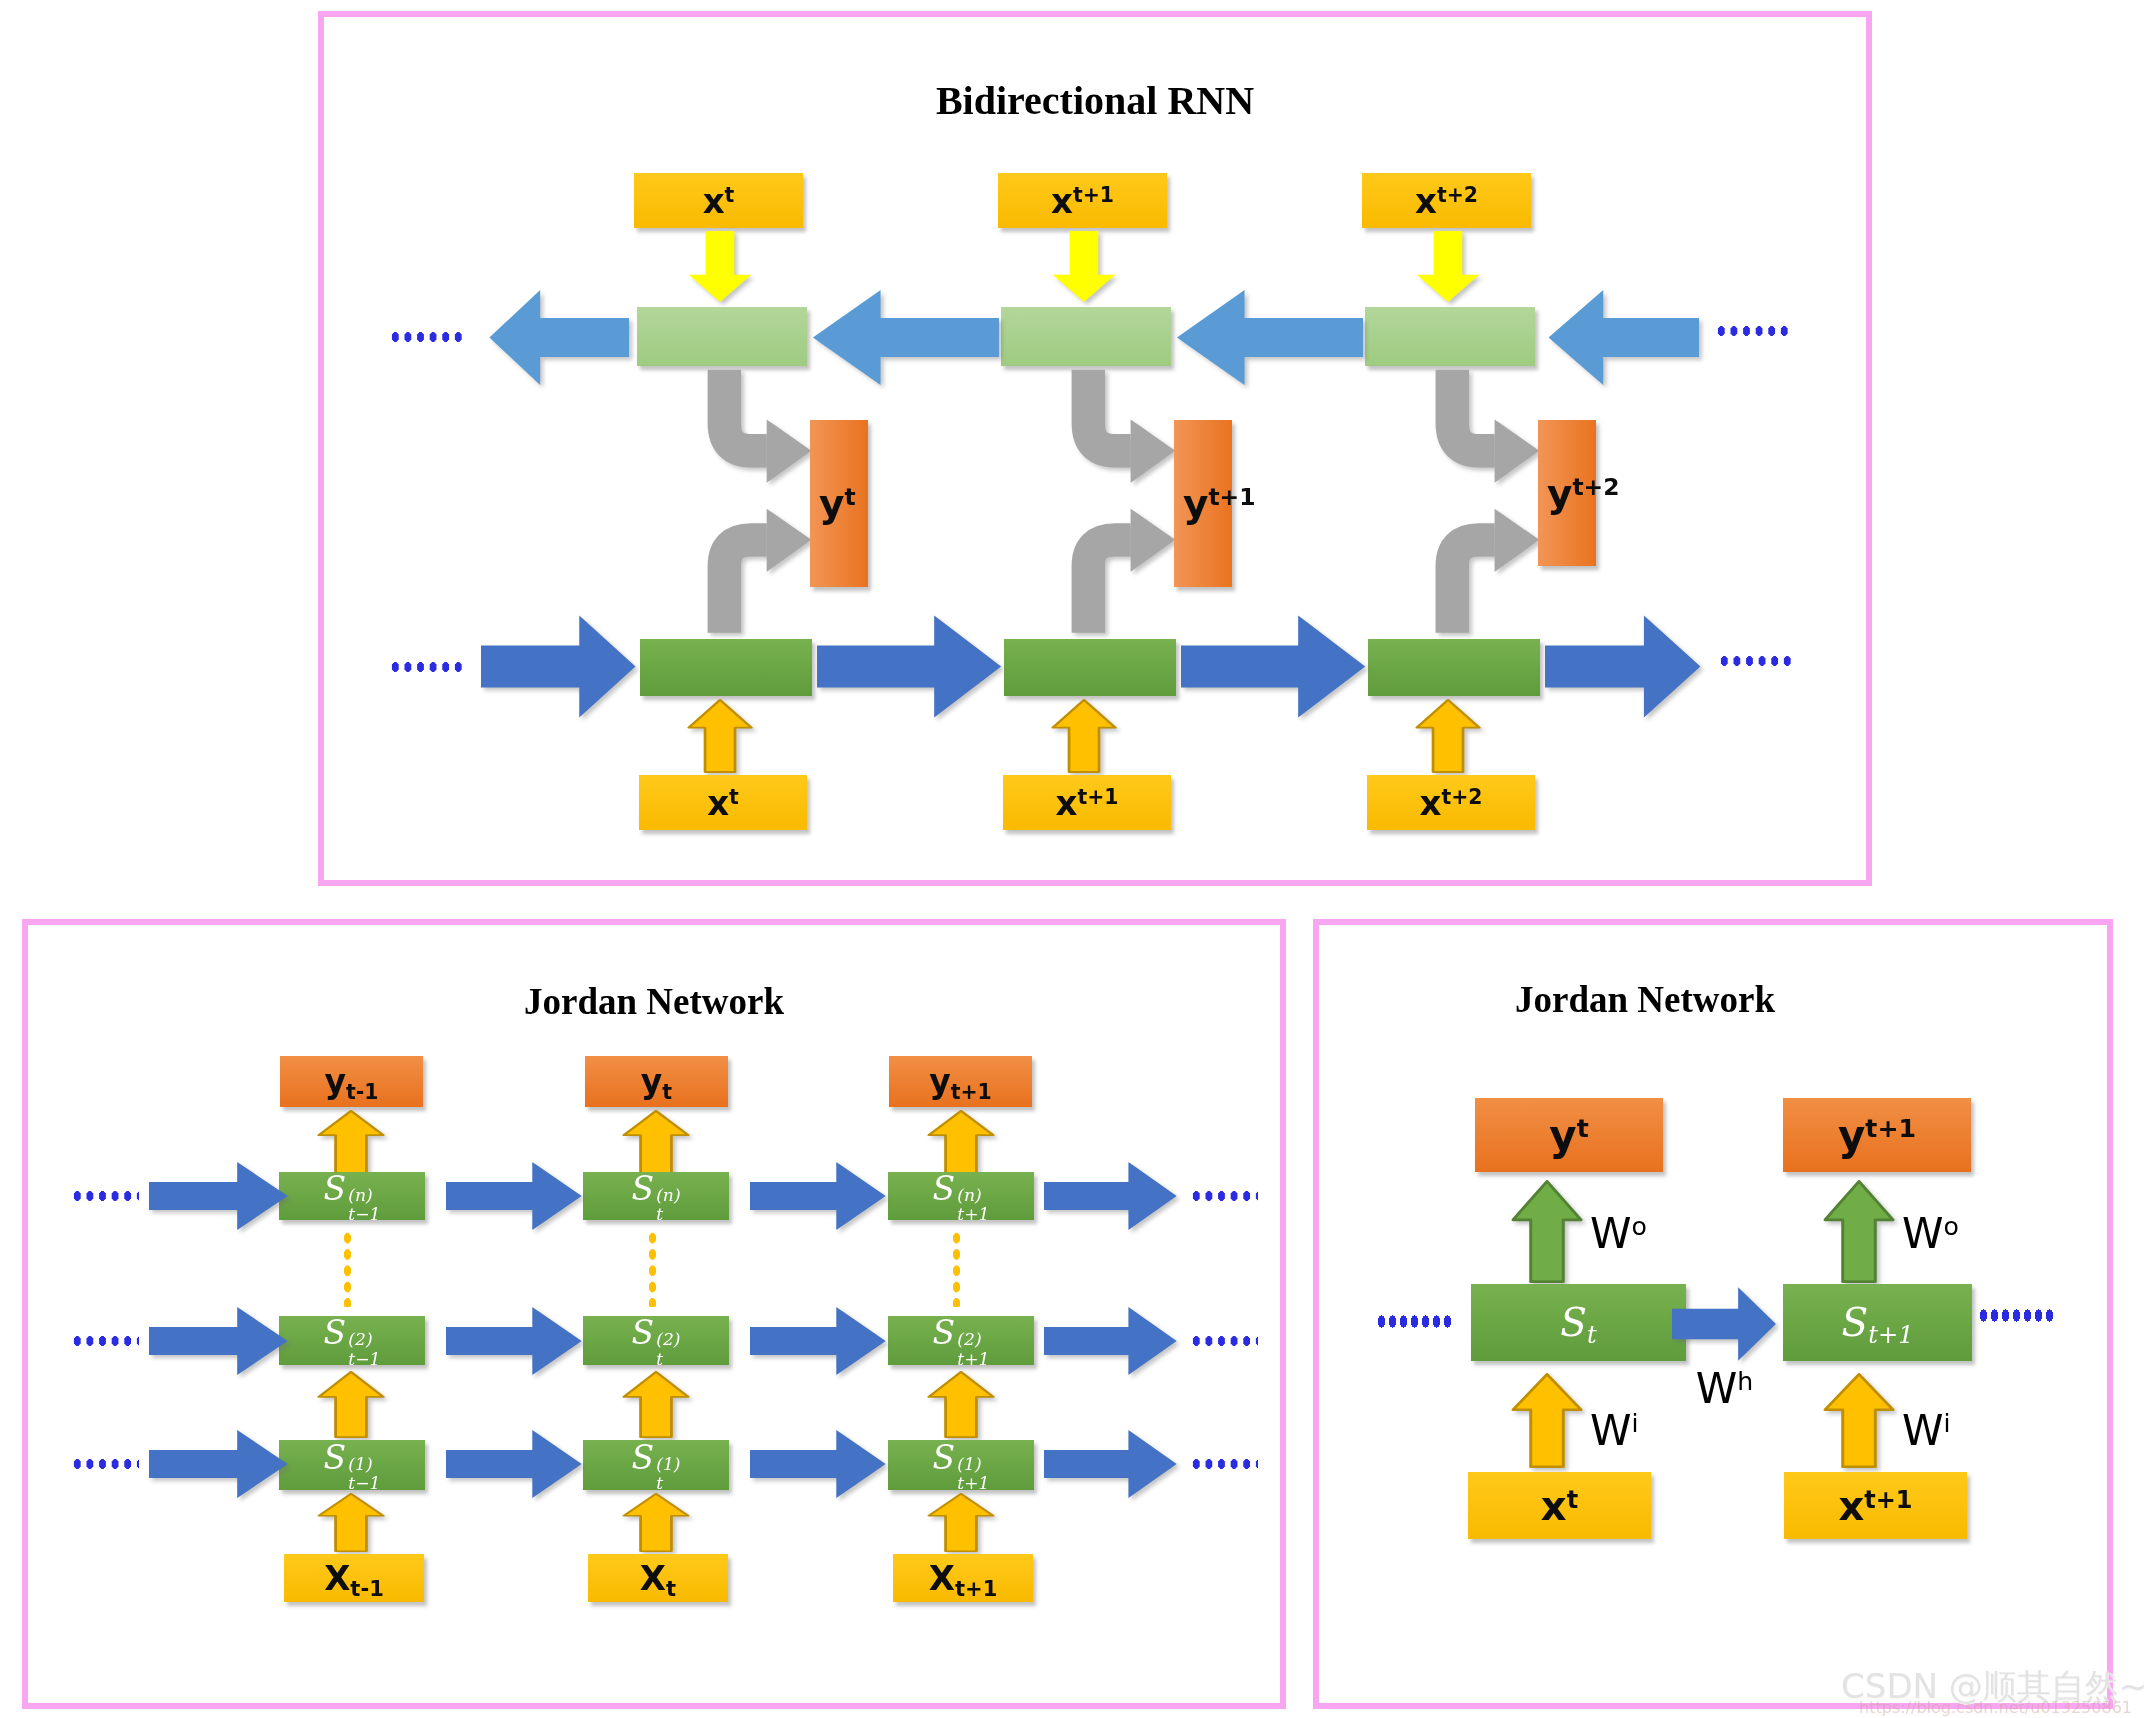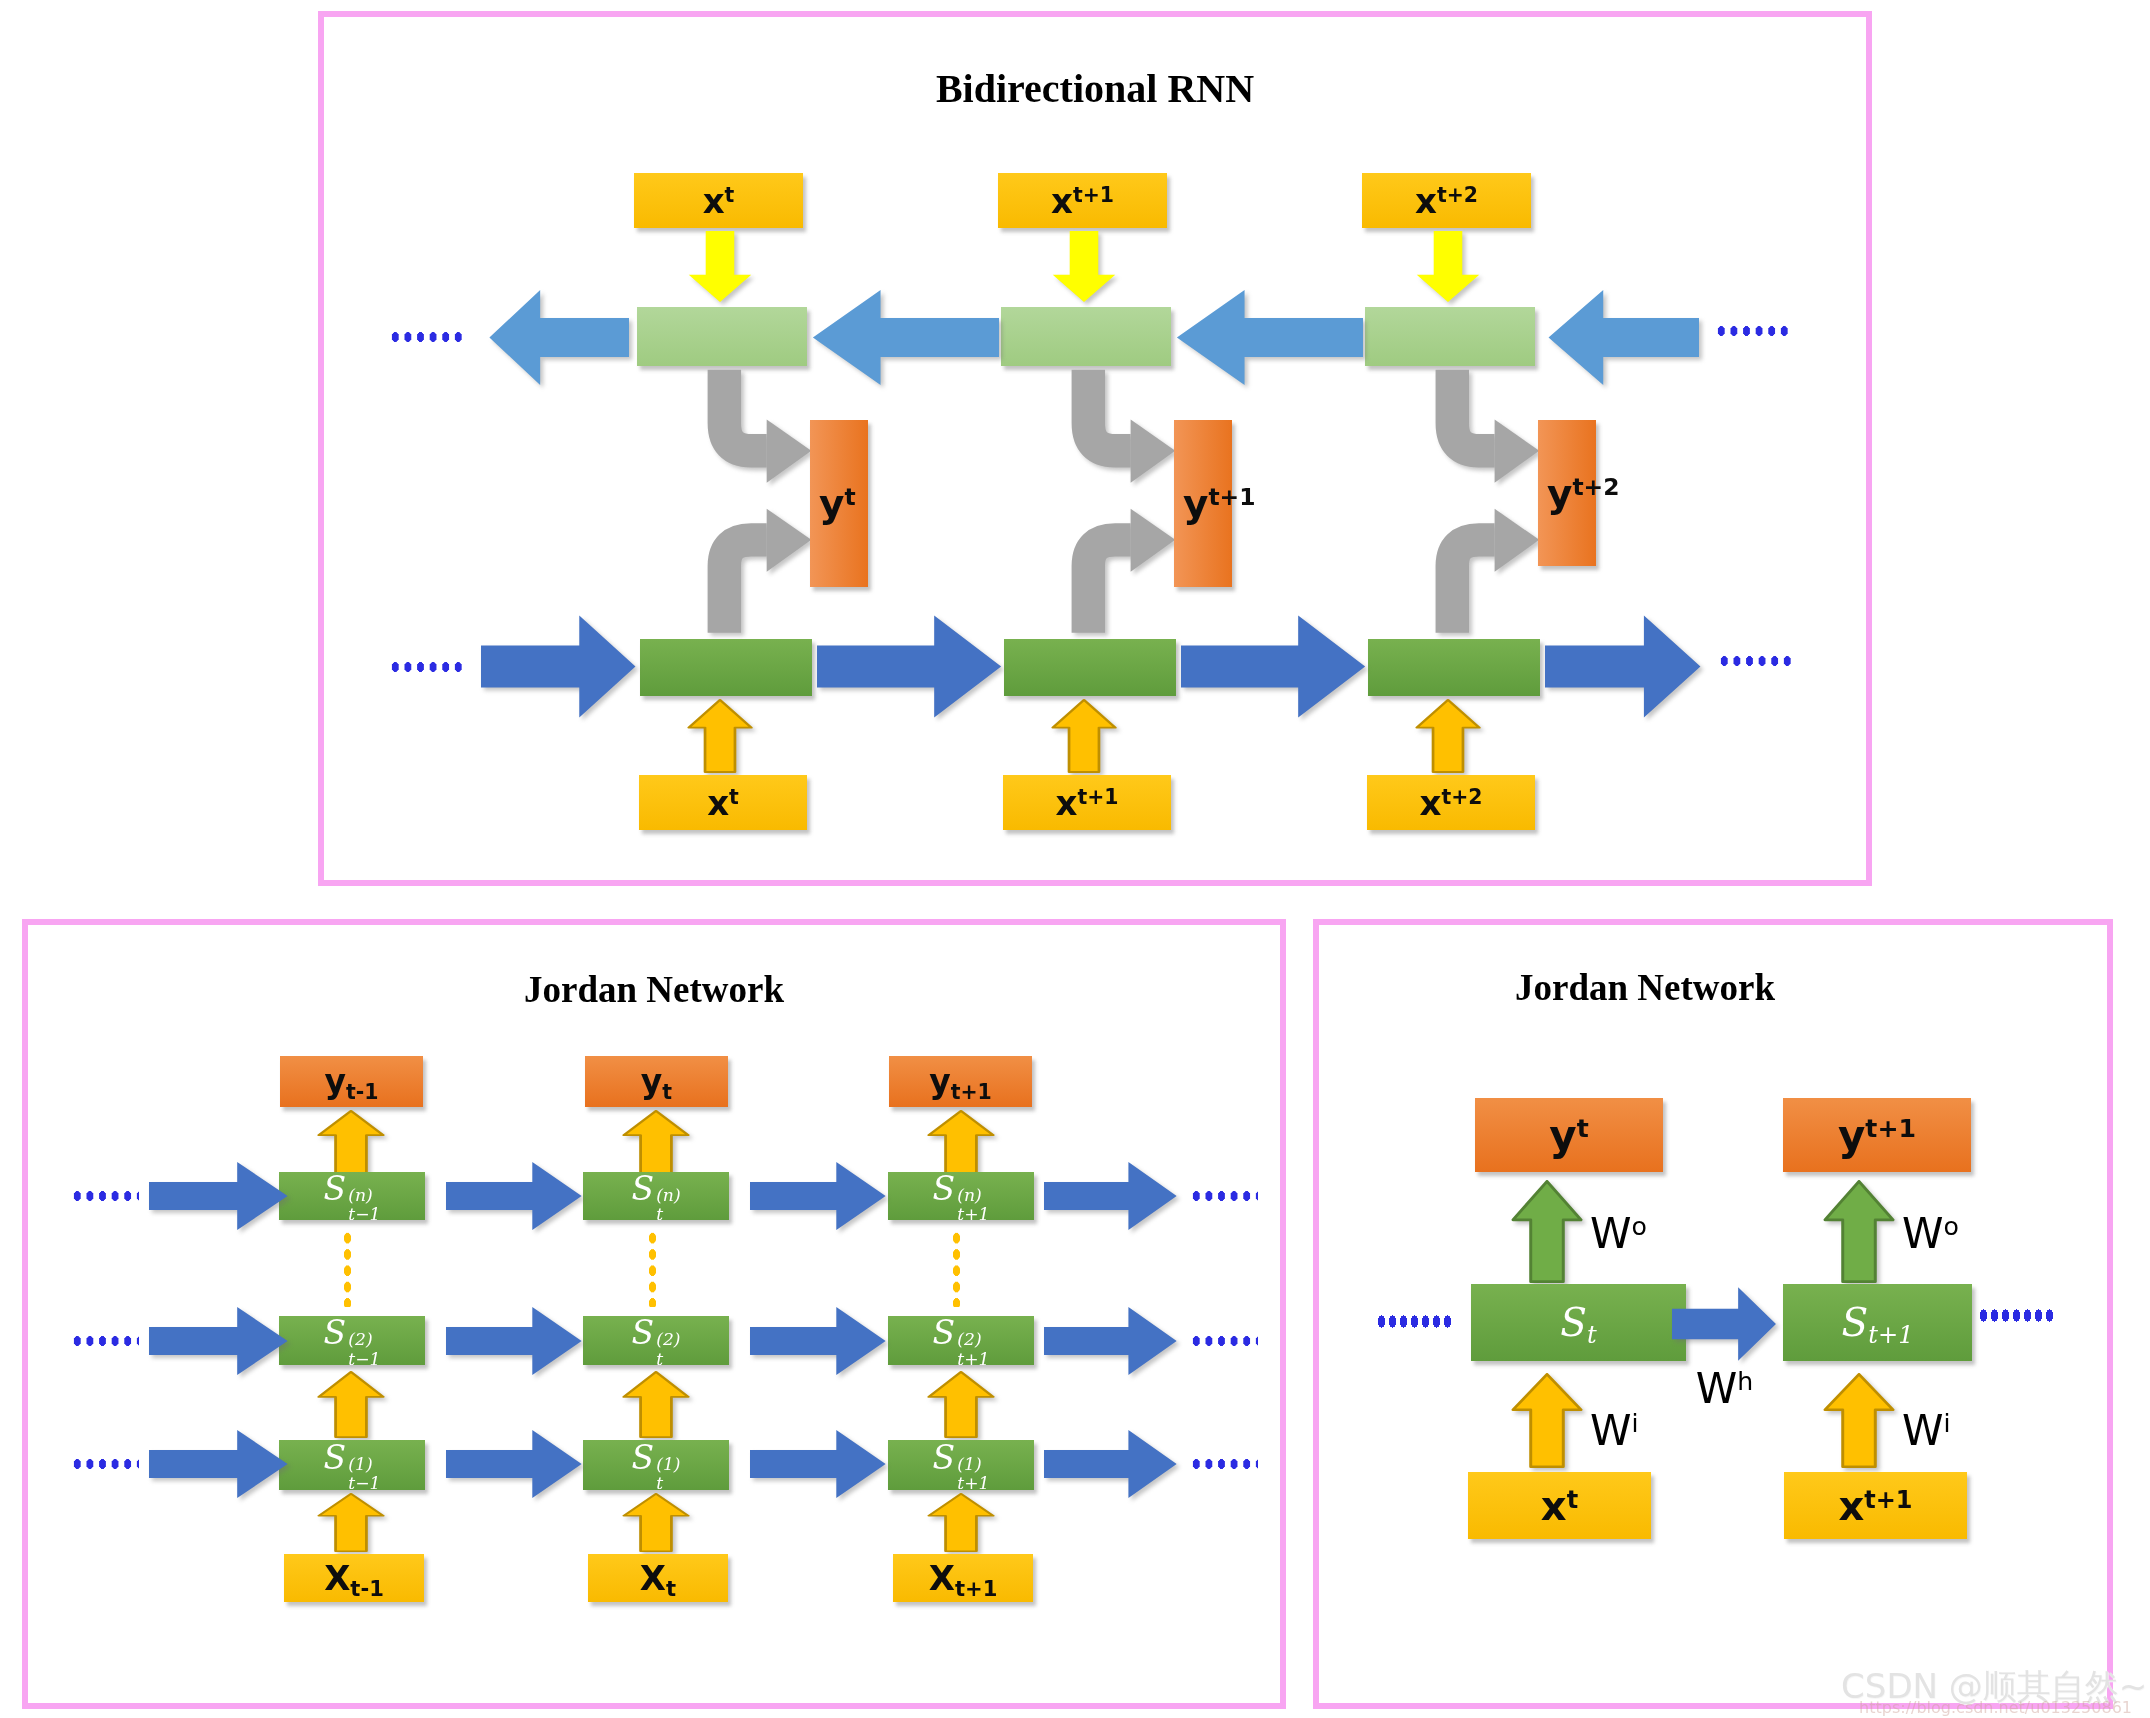--- a/index.html
+++ b/index.html
@@ -1,19 +1,19 @@
 <!DOCTYPE html>
 <html style="font-size:12px"><head>
 <meta charset="utf-8">
 <style>
   html,body{margin:0;padding:0;background:#fff;}
   #canvas{position:relative;width:2151px;height:1718px;background:#ffffff;overflow:hidden;
           font-family:"Liberation Sans",sans-serif;}
   .panel{position:absolute;border:6px solid #F8A5F2;background:#ffffff;box-sizing:border-box;}
-  .title{position:absolute;text-align:center;font-family:"Liberation Serif",serif;font-weight:700;color:#000;}
+  .title{position:absolute;text-align:center;font-family:"Liberation Serif",serif;font-weight:700;color:#000;margin-top:12px;}
   .box{position:absolute;display:flex;align-items:center;justify-content:center;
        box-shadow:3px 3.7px 3.7px rgba(120,120,120,.45);}
   .gold-box{background:linear-gradient(180deg,#FFC91A 0%,#F9BA00 100%);}
   .lgreen-box{background:linear-gradient(180deg,#B2D79A 0%,#9FCB81 100%);}
   .dgreen-box{background:linear-gradient(180deg,#78B14F 0%,#5F9C3C 100%);}
   .orange-box{background:linear-gradient(180deg,#F18F45 0%,#E8711E 100%);}
   .obar{background:linear-gradient(90deg,#F29556 0%,#E9731F 100%);}
   .t-label{font-family:"DejaVu Sans",sans-serif;font-weight:700;color:#0d0d0d;white-space:nowrap;}
   .w-label{position:absolute;font-family:"DejaVu Sans",sans-serif;font-weight:500;color:#000;white-space:nowrap;}
   .sp{font-size:.6em;position:relative;top:-.5em;}

